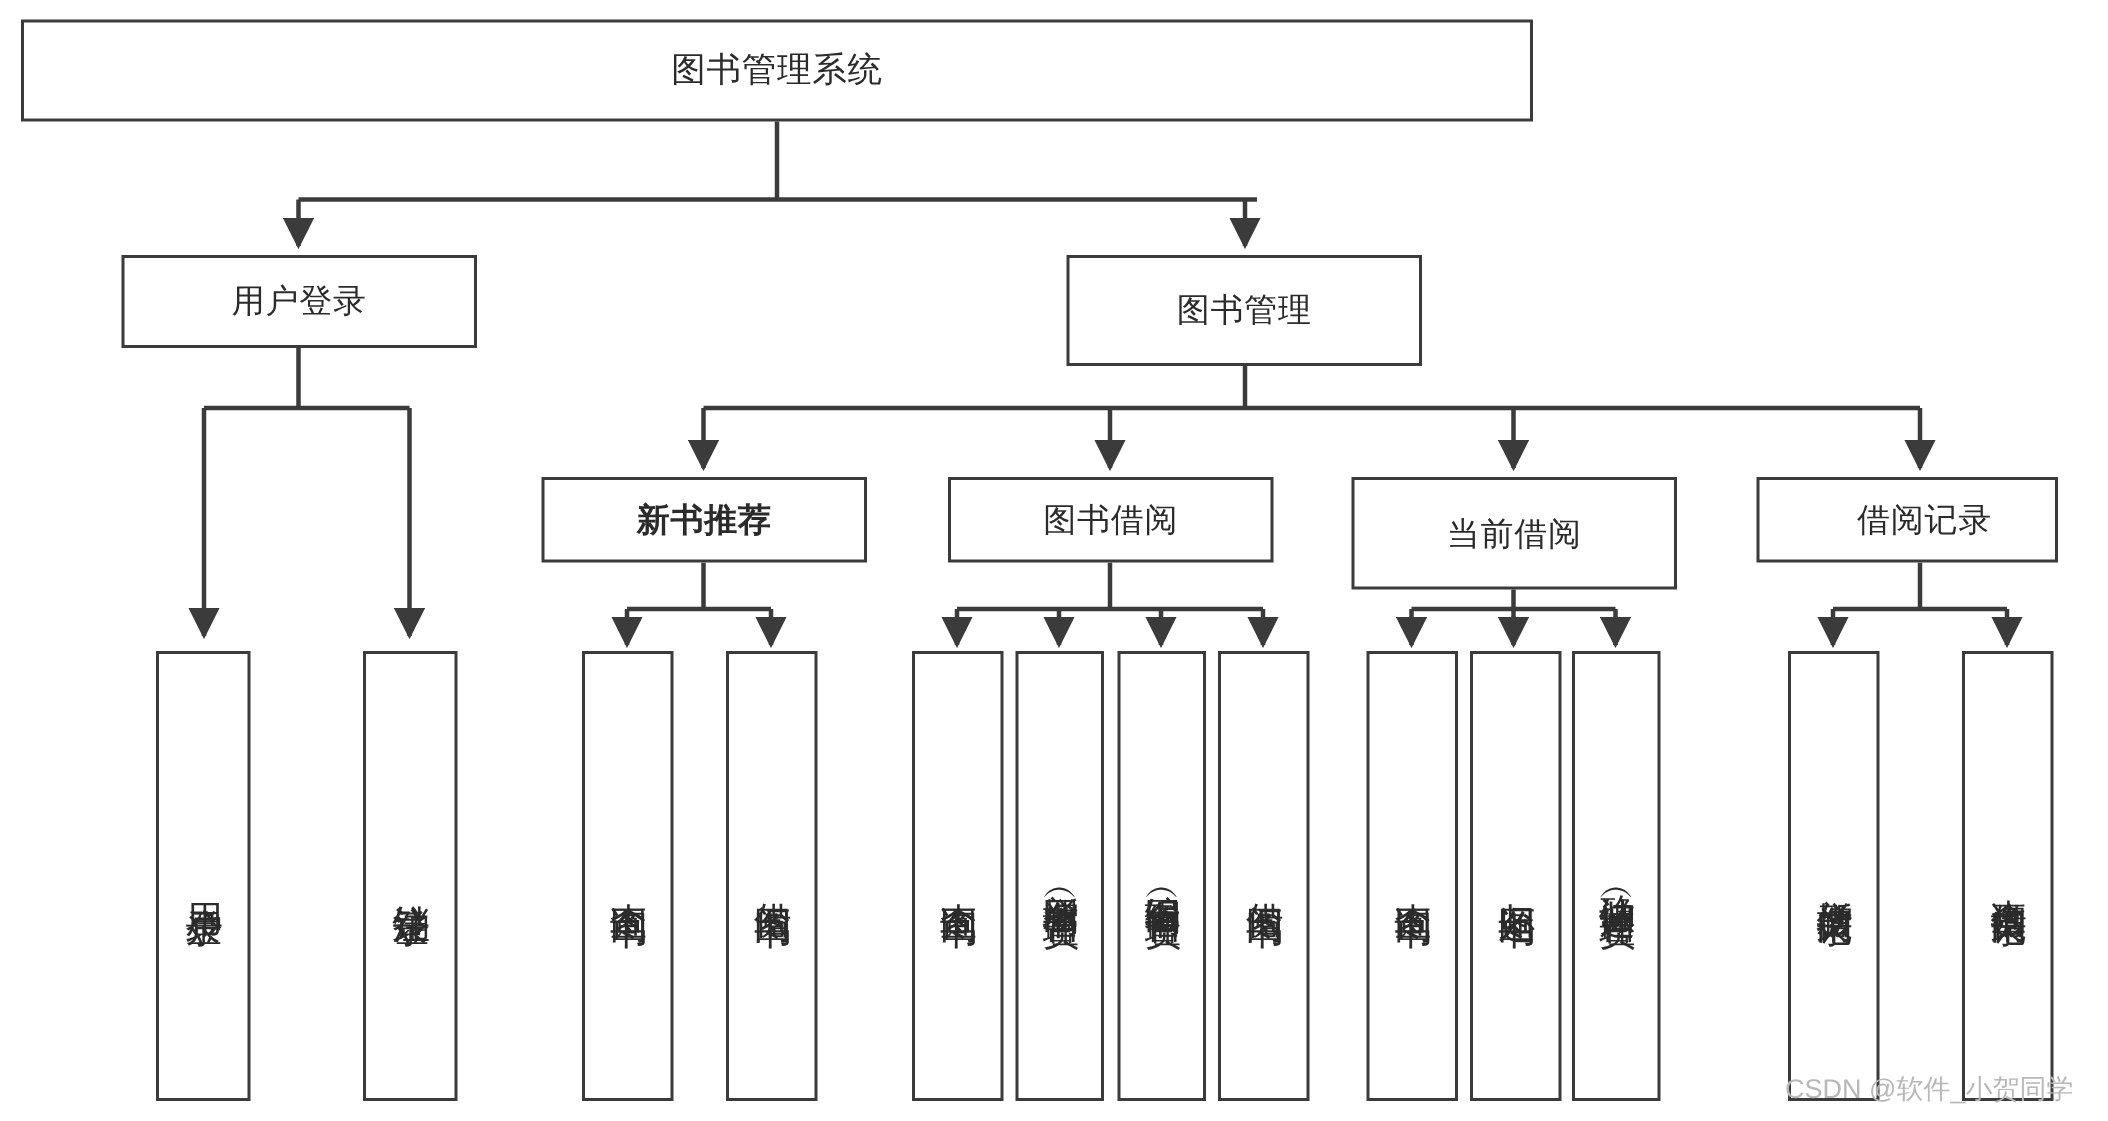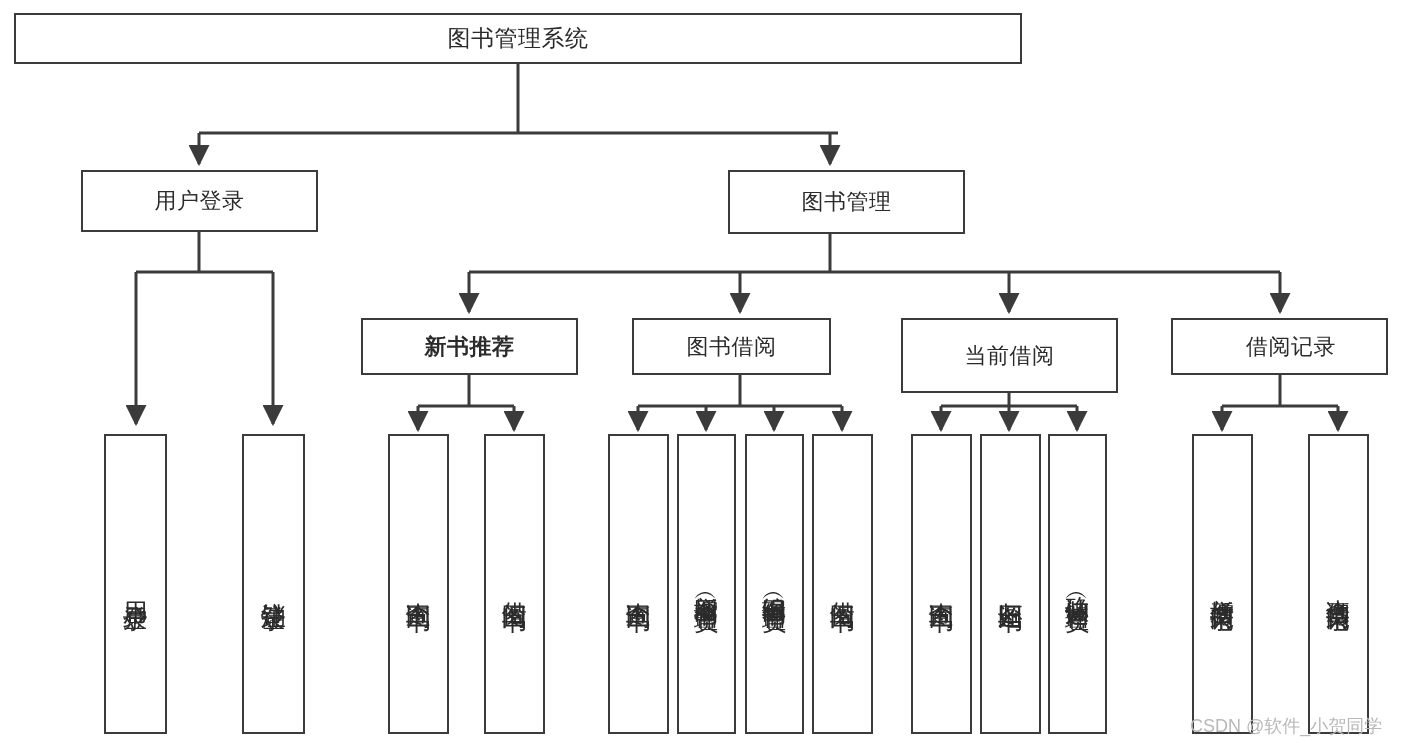--- a/index.html
+++ b/index.html
@@ -153,41 +153,41 @@
     <g stroke="#3b3b3b" stroke-width="3" fill="none">
       <path d="M 1280 375 L 1280 406"></path>
       <path d="M 1222 406 L 1338 406"></path>
     </g>
     <g stroke="#3b3b3b" stroke-width="3" fill="none" marker-end="url(#arrow)">
       <path d="M 1222 406 L 1222 430"></path>
       <path d="M 1338 406 L 1338 430"></path>
     </g>
   </svg>
 
-  <div class="node h root" style="left:14px; top:13px; width:1008px; height:51px;">
+  <div class="node h root" style="left:14px; top:13px; width:1008px; height:68px;">
     <span class="label">图书管理系统</span>
   </div>
 
   <div class="node h" style="left:81px; top:170px; width:237px; height:62px;">
     <span class="label">用户登录</span>
   </div>
-  <div class="node h" style="left:728px; top:170px; width:237px; height:64px;">
+  <div class="node h" style="left:711px; top:170px; width:237px; height:74px;">
     <span class="label">图书管理</span>
   </div>
 
   <div class="node h" style="left:361px; top:318px; width:217px; height:57px;font-weight:bold;">
     <span class="label">新书推荐</span>
   </div>
-  <div class="node h" style="left:632px; top:318px; width:199px; height:57px;">
+  <div class="node h" style="left:632px; top:318px; width:217px; height:57px;">
     <span class="label">图书借阅</span>
   </div>
   <div class="node h" style="left:901px; top:318px; width:217px; height:75px;">
     <span class="label">当前借阅</span>
   </div>
-  <div class="node h" style="left:1171px; top:318px; width:217px; height:57px;padding-left:23px;">
+  <div class="node h" style="left:1171px; top:318px; width:201px; height:57px;padding-left:23px;">
     <span class="label">借阅记录</span>
   </div>
 
   <div class="node v" style="left:104px; top:434px; width:63px; height:300px;">
     <span class="label">用户登录</span>
   </div>
   <div class="node v" style="left:242px; top:434px; width:63px; height:300px;">
     <span class="label">注销登录</span>
   </div>
 

